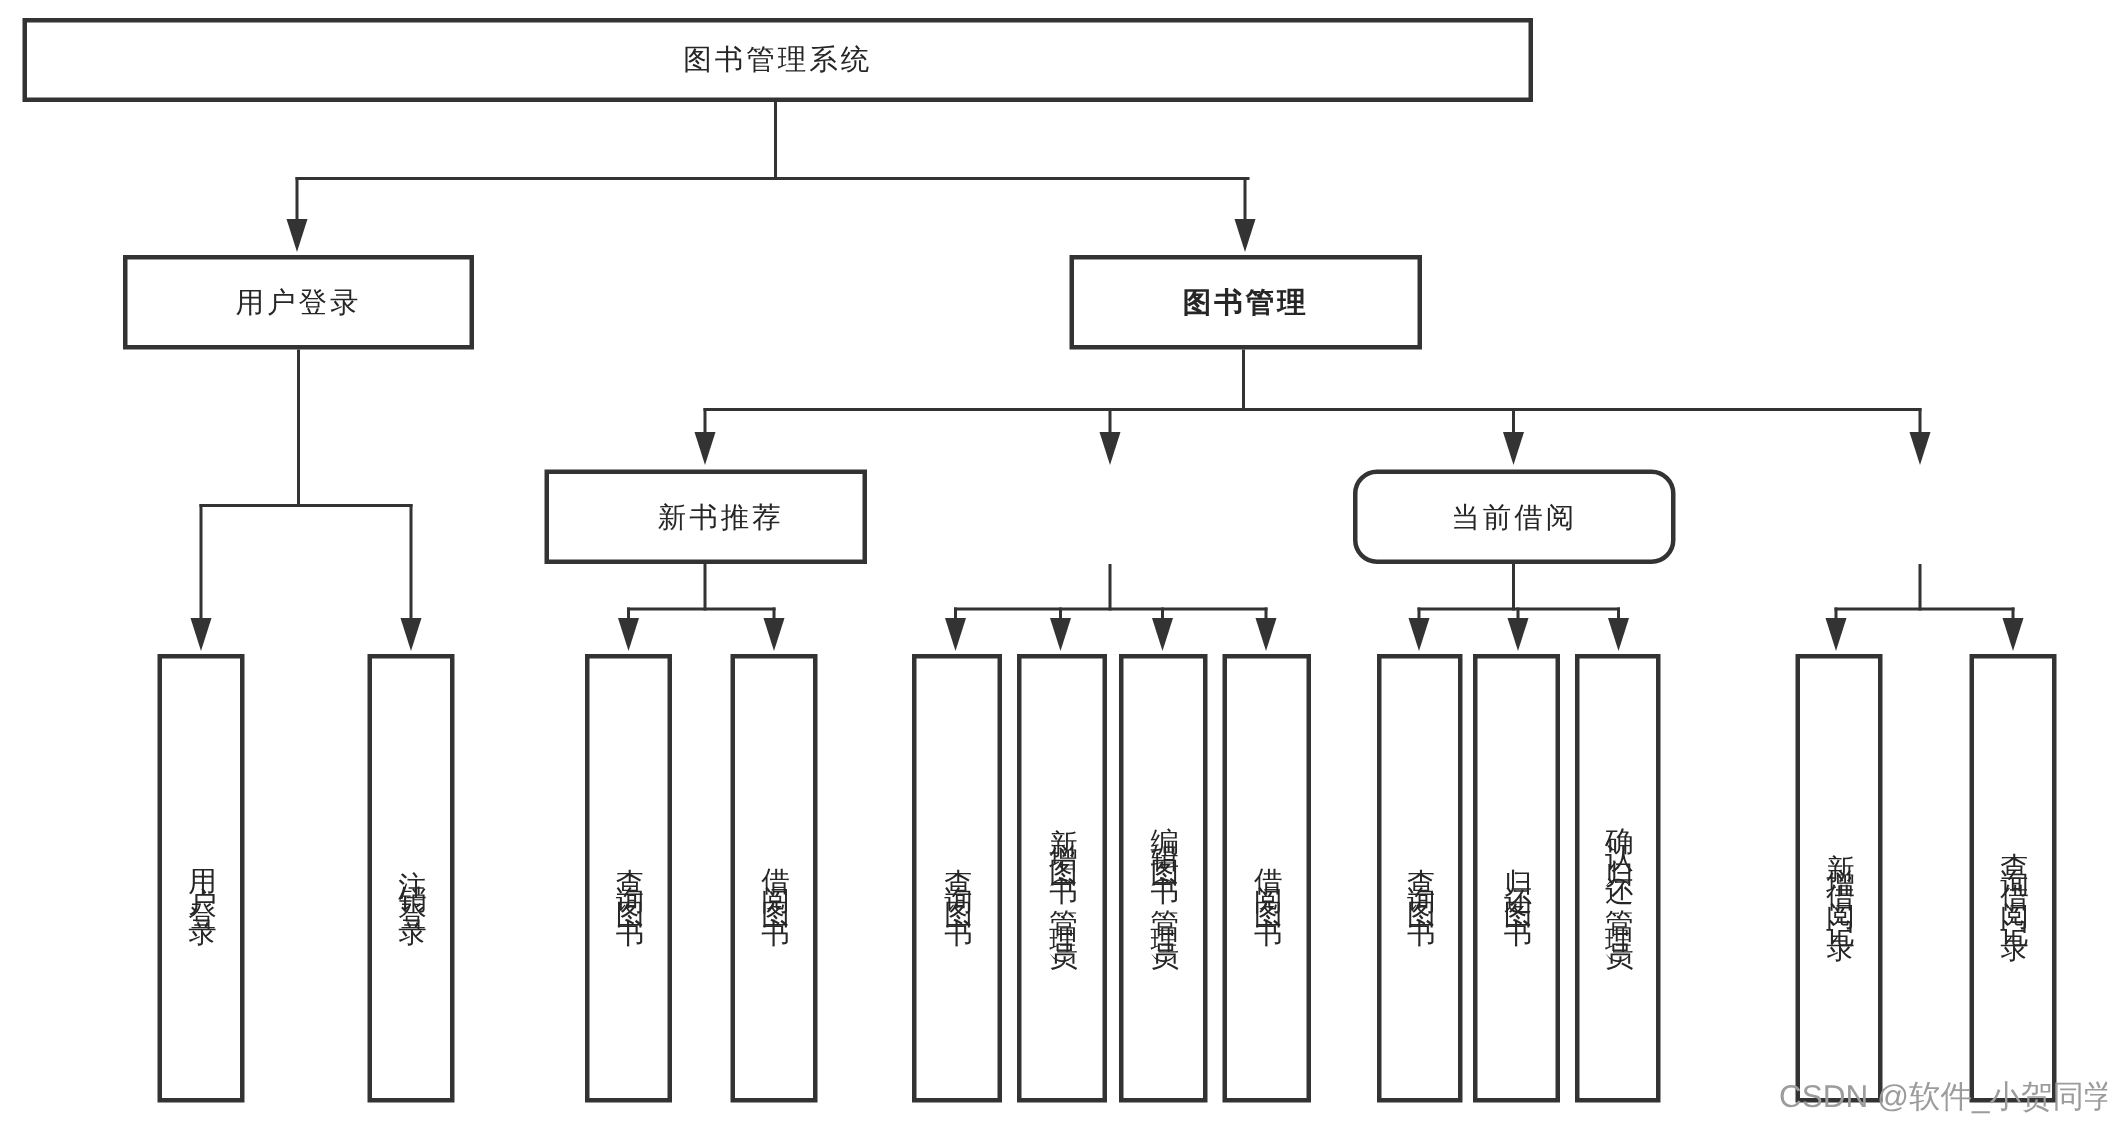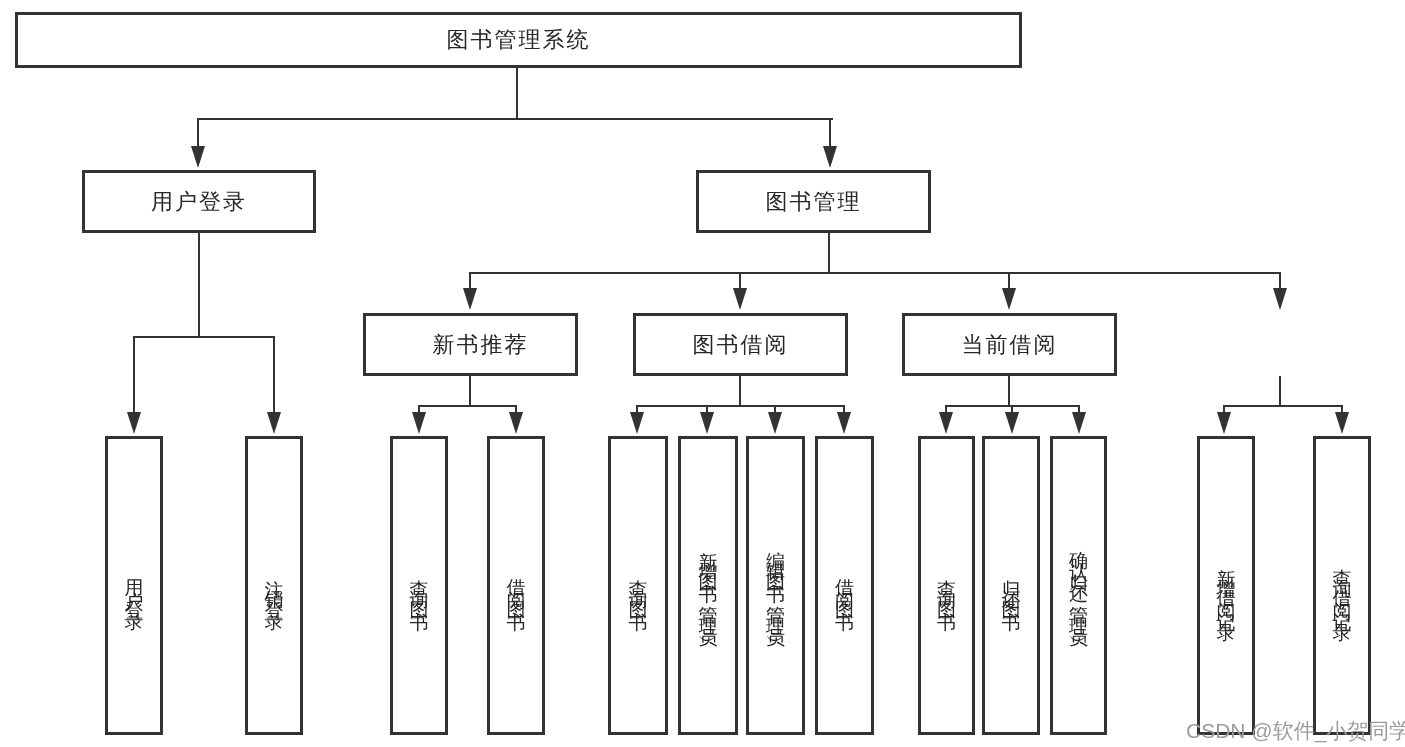--- a/index.html
+++ b/index.html
@@ -13,21 +13,21 @@
   }
   
   .box{
     position:absolute;
     box-sizing:border-box;
     background:#fff;
     border:3px solid var(--line,#333);
     display:flex;align-items:center;justify-content:center;
     text-align:center;
   }
-  .box.hbox{font-size:22px;letter-spacing:2px;}
+  .box.hbox{font-size:19px;letter-spacing:2px;}
   .box.vbox .vtext{
     writing-mode:vertical-rl;
     text-orientation:mixed;
     font-size:19px;
     line-height:1.15;
     letter-spacing:11px;
   }
   
   .vline,.hline{position:absolute;background:var(--line,#333);}
   .vline{width:2px;}
@@ -60,21 +60,21 @@
   <div class="vline" style="left:516px;top:68px;height:52px;"></div>
   <div class="hline" style="left:197px;top:118px;width:636px;"></div>
   <div class="vline" style="left:197px;top:118px;height:32px;"></div>
   <div class="arrow" style="left:191px;top:146px;"></div>
   <div class="vline" style="left:829px;top:118px;height:32px;"></div>
   <div class="arrow" style="left:823px;top:146px;"></div>
 
   <div class="box hbox" style="left:82px;top:170px;width:234px;height:63px;">
     <span>用户登录</span>
   </div>
-  <div class="box hbox" style="left:696px;top:170px;width:235px;height:63px;">
+  <div class="box hbox" style="left:713px;top:170px;width:235px;height:63px;font-weight:bold;">
     <span>图书管理</span>
   </div>
 
   <div class="vline" style="left:198px;top:233px;height:105px;"></div>
   <div class="hline" style="left:133px;top:336px;width:142px;"></div>
   <div class="vline" style="left:133px;top:336px;height:78px;"></div>
   <div class="arrow" style="left:127px;top:412px;"></div>
   <div class="vline" style="left:273px;top:336px;height:78px;"></div>
   <div class="arrow" style="left:267px;top:412px;"></div>
 
@@ -85,24 +85,21 @@
   <div class="vline" style="left:739px;top:272px;height:18px;"></div>
   <div class="arrow" style="left:733px;top:288px;"></div>
   <div class="vline" style="left:1008px;top:272px;height:18px;"></div>
   <div class="arrow" style="left:1002px;top:288px;"></div>
   <div class="vline" style="left:1279px;top:272px;height:18px;"></div>
   <div class="arrow" style="left:1273px;top:288px;"></div>
 
   <div class="box hbox" style="left:363px;top:313px;width:215px;height:63px;padding-left:20px;">
     <span>新书推荐</span>
   </div>
-  <div class="box hbox" style="left:633px;top:313px;width:215px;height:63px;">
-    <span>图书借阅</span>
-  </div>
-  <div class="box hbox" style="left:902px;top:313px;width:215px;height:63px;">
+  <div class="box hbox" style="left:902px;top:313px;width:215px;height:63px;border-radius:16px;">
     <span>当前借阅</span>
   </div>
 
   <div class="vline" style="left:469px;top:376px;height:31px;"></div>
   <div class="hline" style="left:418px;top:405px;width:99px;"></div>
   <div class="vline" style="left:418px;top:405px;height:9px;"></div>
   <div class="arrow" style="left:412px;top:412px;"></div>
   <div class="vline" style="left:515px;top:405px;height:9px;"></div>
   <div class="arrow" style="left:509px;top:412px;"></div>
 

